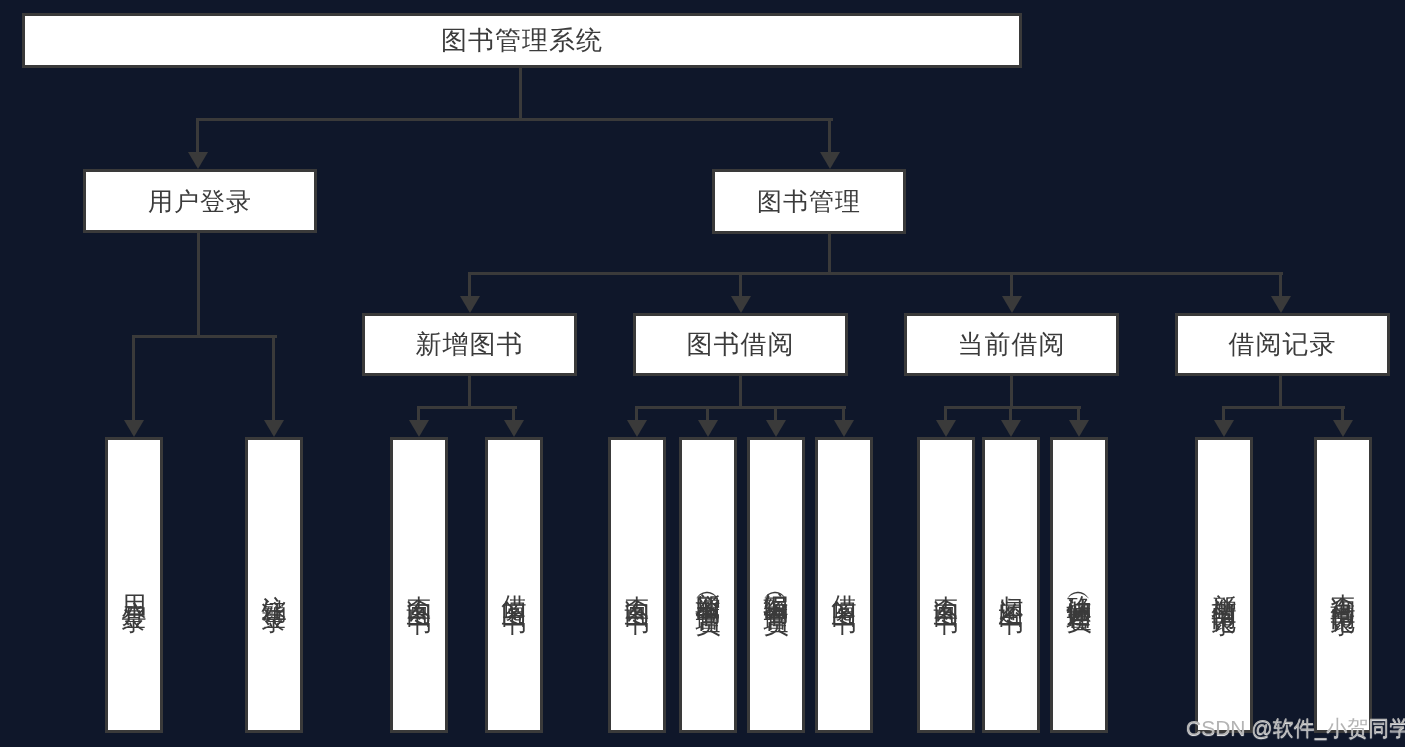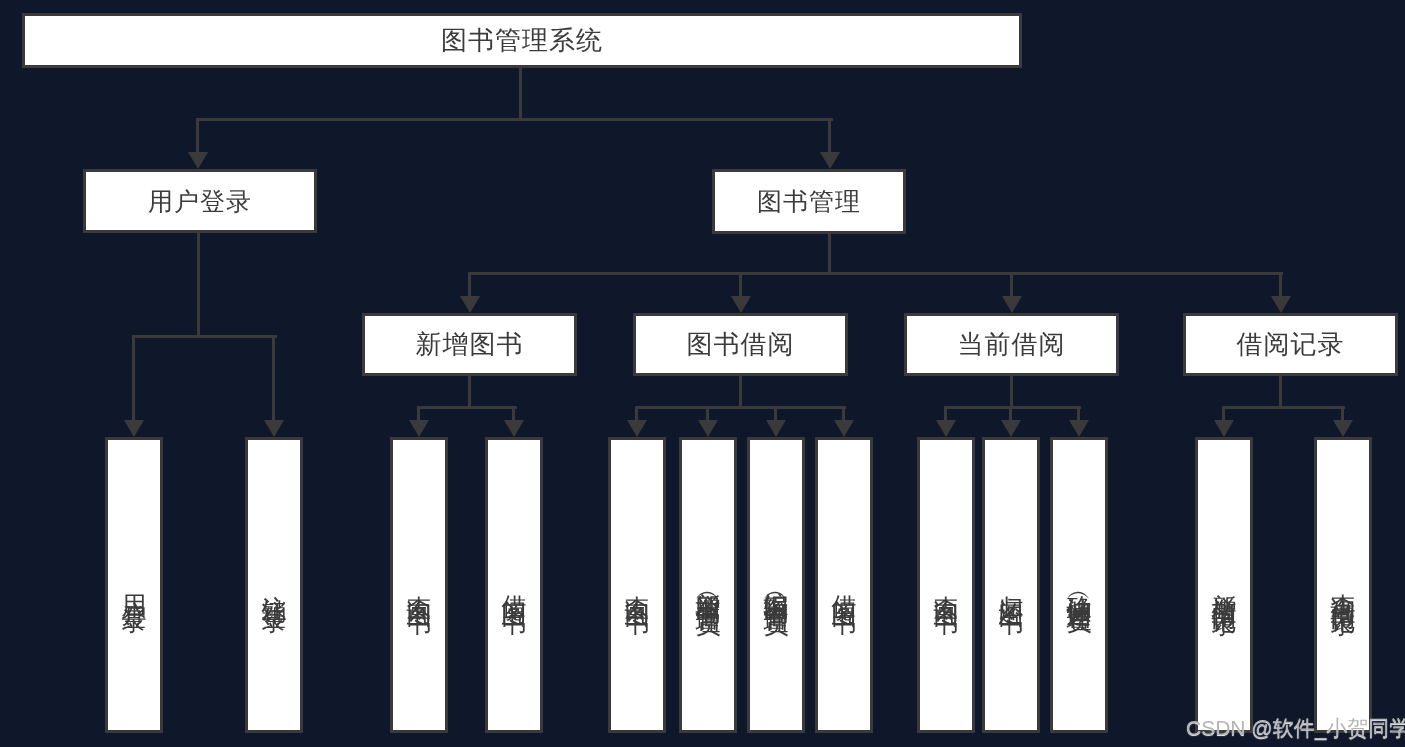--- a/index.html
+++ b/index.html
@@ -72,21 +72,21 @@
 
   <div class="box" style="left:362px;top:313px;width:215px;height:63px;">
     <span>新增图书</span>
   </div>
   <div class="box" style="left:904px;top:313px;width:215px;height:63px;">
     <span>当前借阅</span>
   </div>
   <div class="box" style="left:633px;top:313px;width:215px;height:63px;">
     <span>图书借阅</span>
   </div>
-  <div class="box" style="left:1175px;top:313px;width:215px;height:63px;margin-left:8px;">
+  <div class="box" style="left:1175px;top:313px;width:215px;height:63px;">
     <span>借阅记录</span>
   </div>
 
   <div class="vbox" style="left:105px;">
     <span>用户登录</span>
   </div>
   <div class="vbox" style="left:245px;">
     <span>注销登录</span>
   </div>
   <div class="vbox" style="left:390px;">

